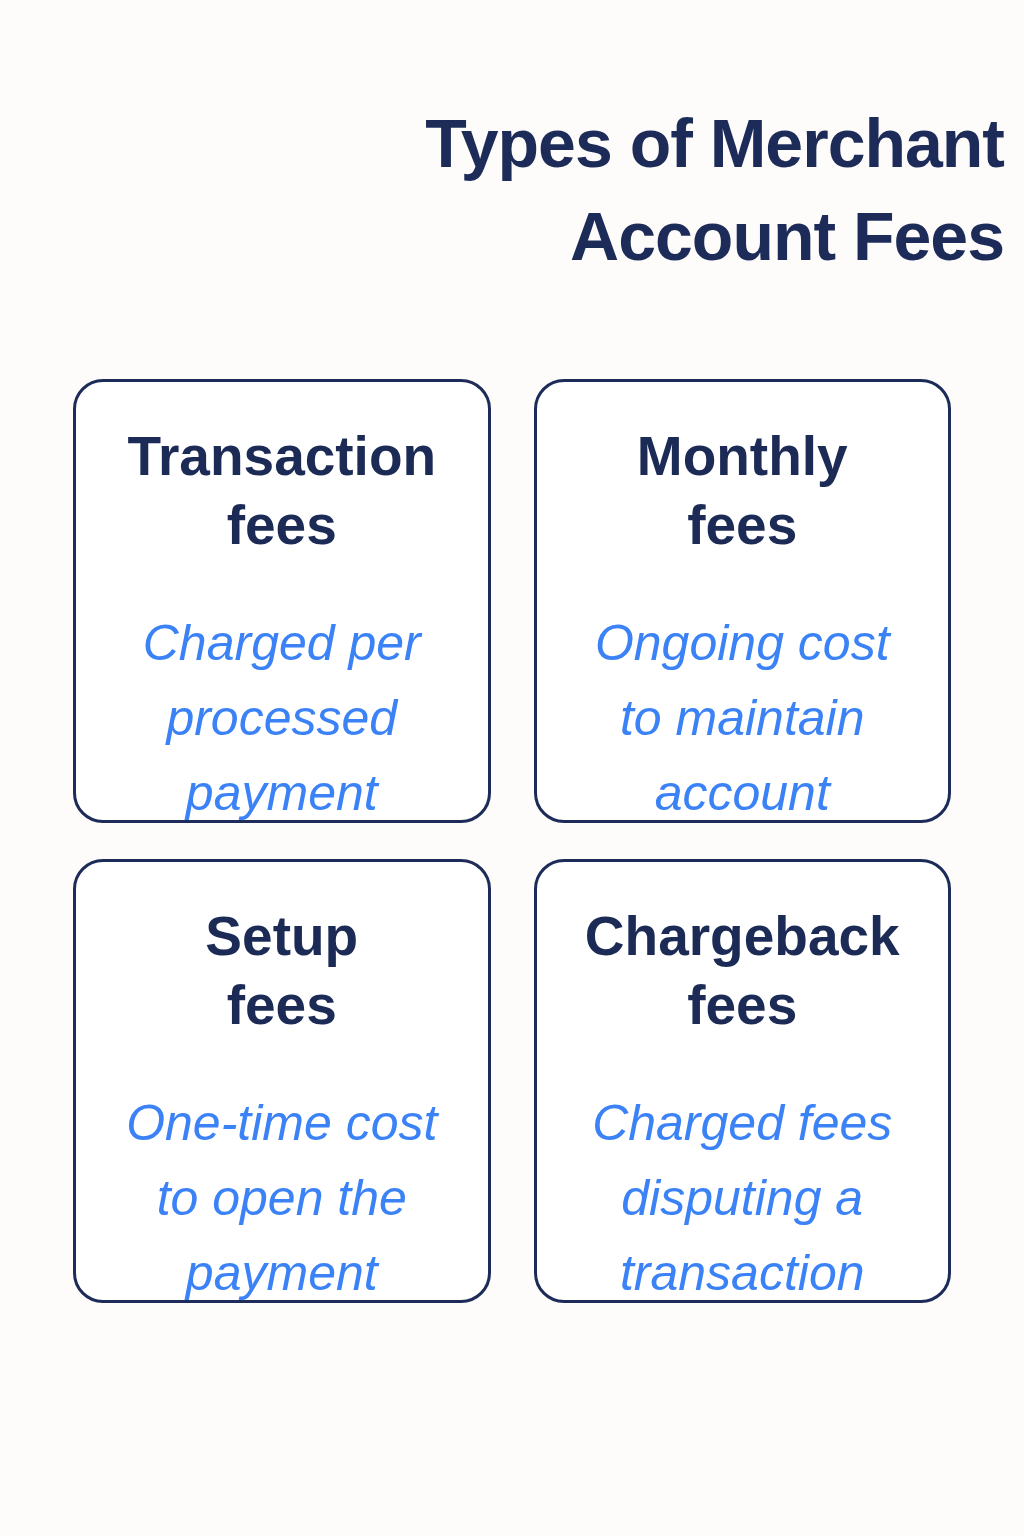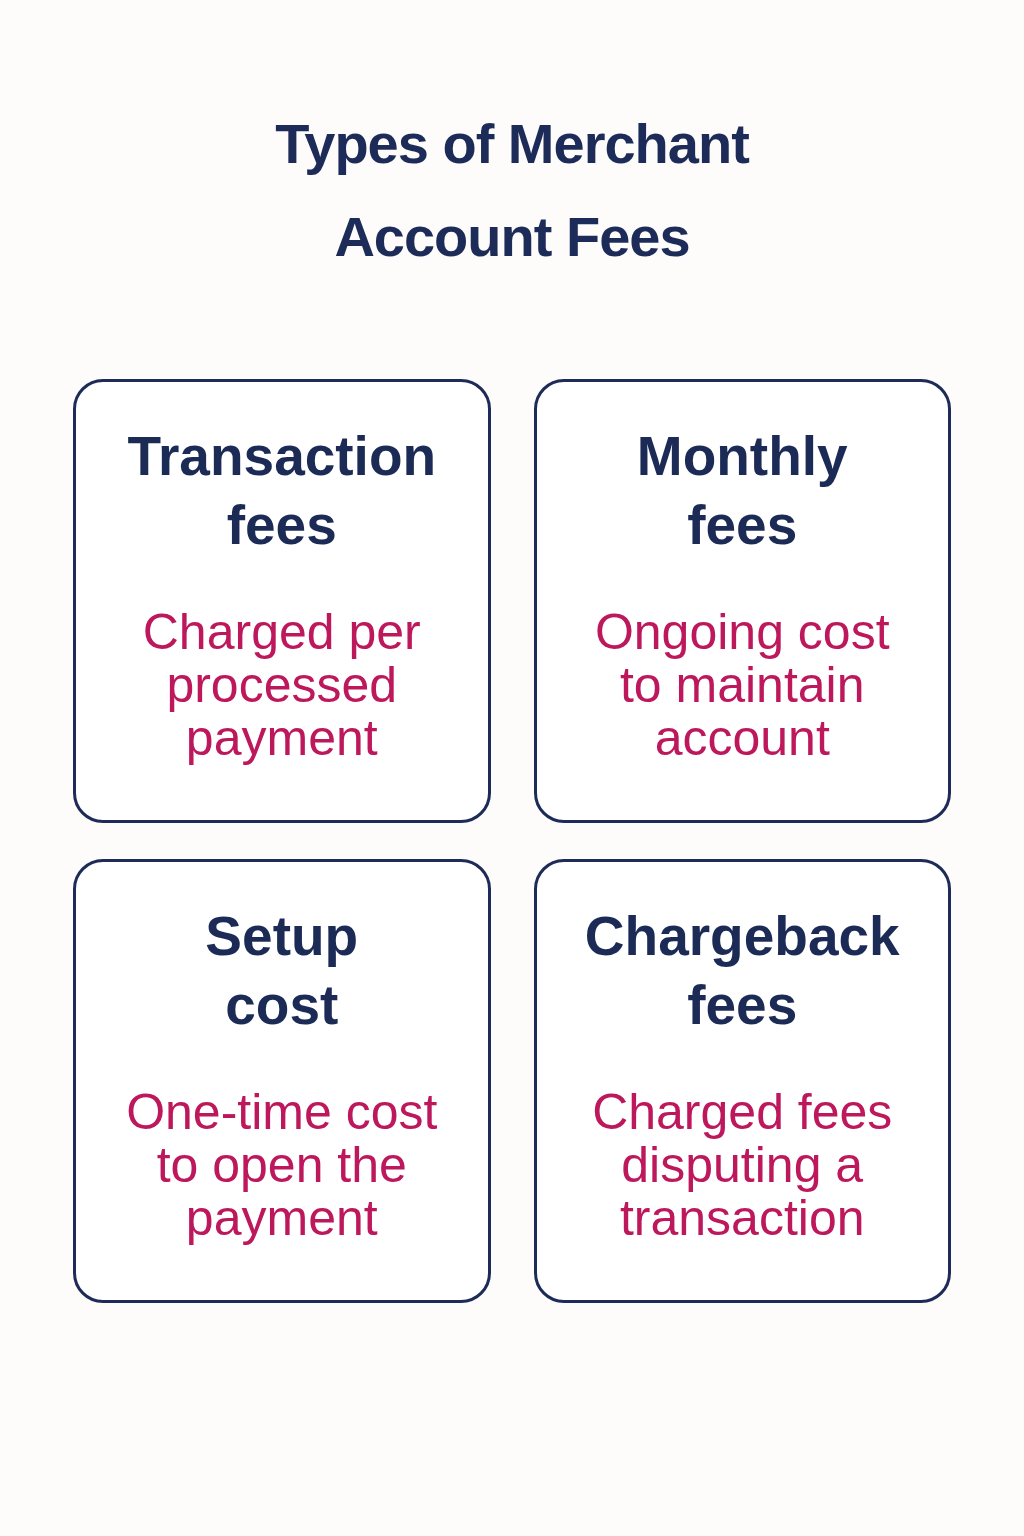--- a/index.html
+++ b/index.html
@@ -7,22 +7,22 @@
   body {
     width: 1024px;
     height: 1536px;
     background: #fdfcfb;
     font-family: "Liberation Sans", sans-serif;
     color: #1d2b58;
     overflow: hidden;
   }
   .page-title {
     margin: 97px 20px 0;
-    text-align: center;
-    font-size: 56px;
+    text-align: right;
+    font-size: 68px;
     line-height: 93px;
     font-weight: 700;
     letter-spacing: -1px;
     white-space: pre-line;
     color: #1d2b58;
   }
   .cards-grid {
     margin: 96px 73px 0;
     display: grid;
     grid-template-columns: 1fr 1fr;
@@ -41,24 +41,25 @@
     margin: 40px 0 0;
     font-size: 55px;
     line-height: 69px;
     font-weight: 700;
     white-space: pre-line;
     color: #1c2a56;
   }
   .card-desc {
     margin: 46px 0 0;
     font-size: 50px;
-    line-height: 53px;
+    line-height: 75px;
     font-weight: 400;
     white-space: pre-line;
-    color: #be185d;
+    color: #3b82f6;
+    font-style: italic;
   }
 </style>
 </head>
 <body>
 
 <h1 class="page-title">Types of Merchant
 Account Fees</h1>
 
 <div class="cards-grid">
 
@@ -73,21 +74,21 @@
   <section class="fee-card">
     <h2 class="card-title">Monthly
 fees</h2>
     <p class="card-desc">Ongoing cost
 to maintain
 account</p>
   </section>
 
   <section class="fee-card">
     <h2 class="card-title">Setup
-cost</h2>
+fees</h2>
     <p class="card-desc">One-time cost
 to open the
 payment</p>
   </section>
 
   <section class="fee-card">
     <h2 class="card-title">Chargeback
 fees</h2>
     <p class="card-desc">Charged fees
 disputing a

